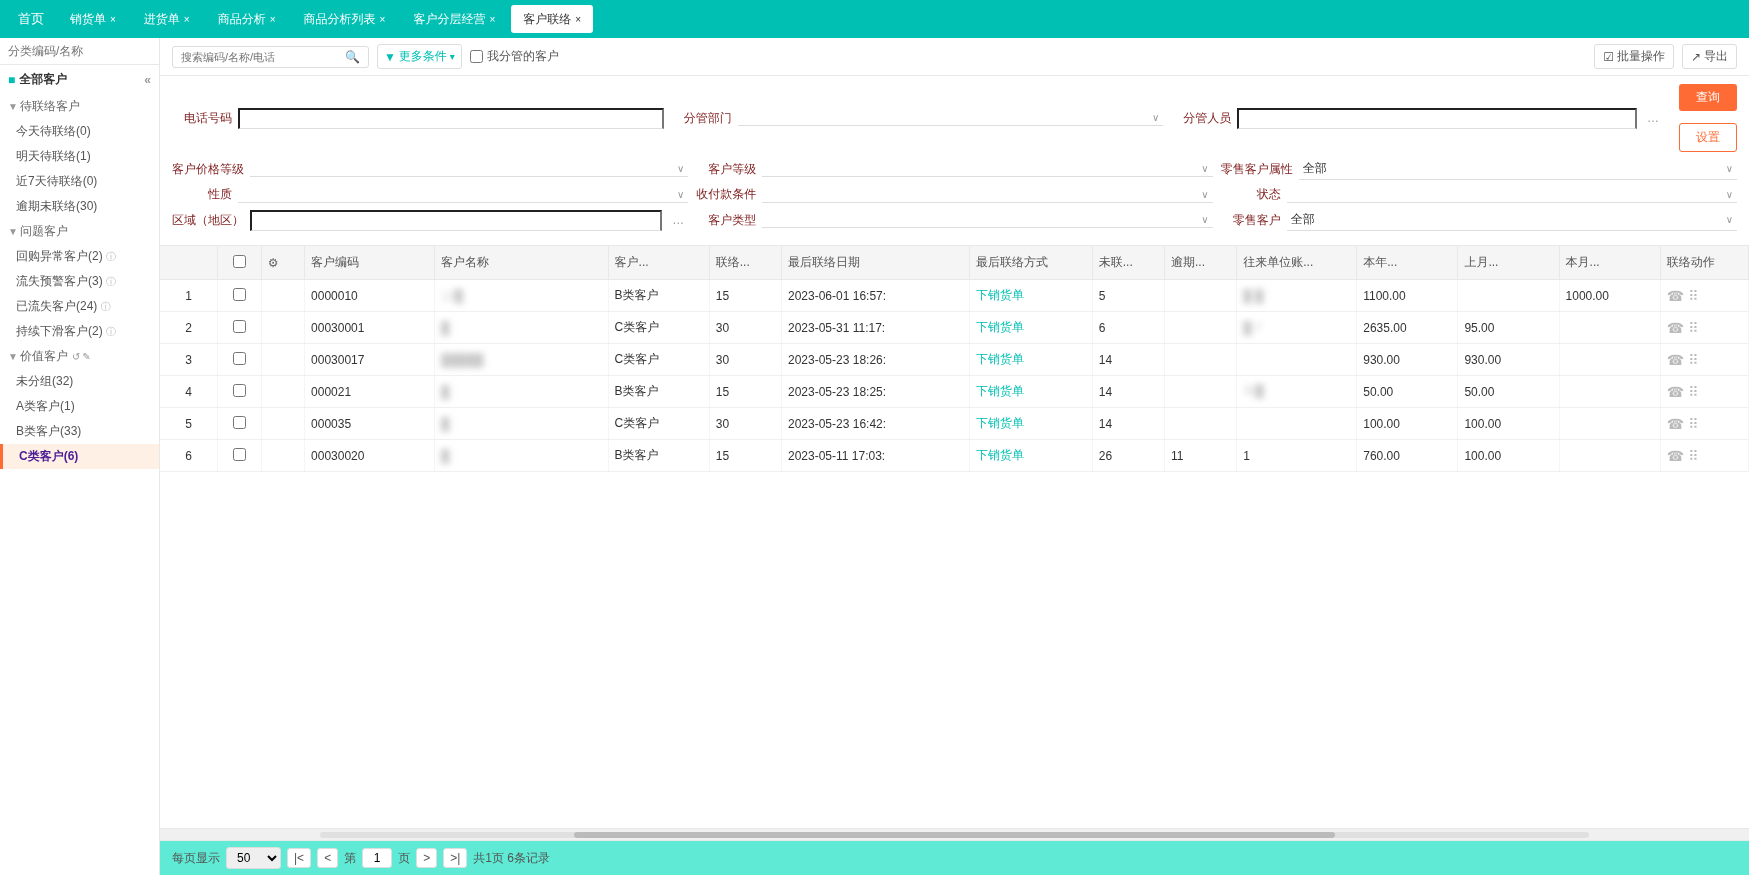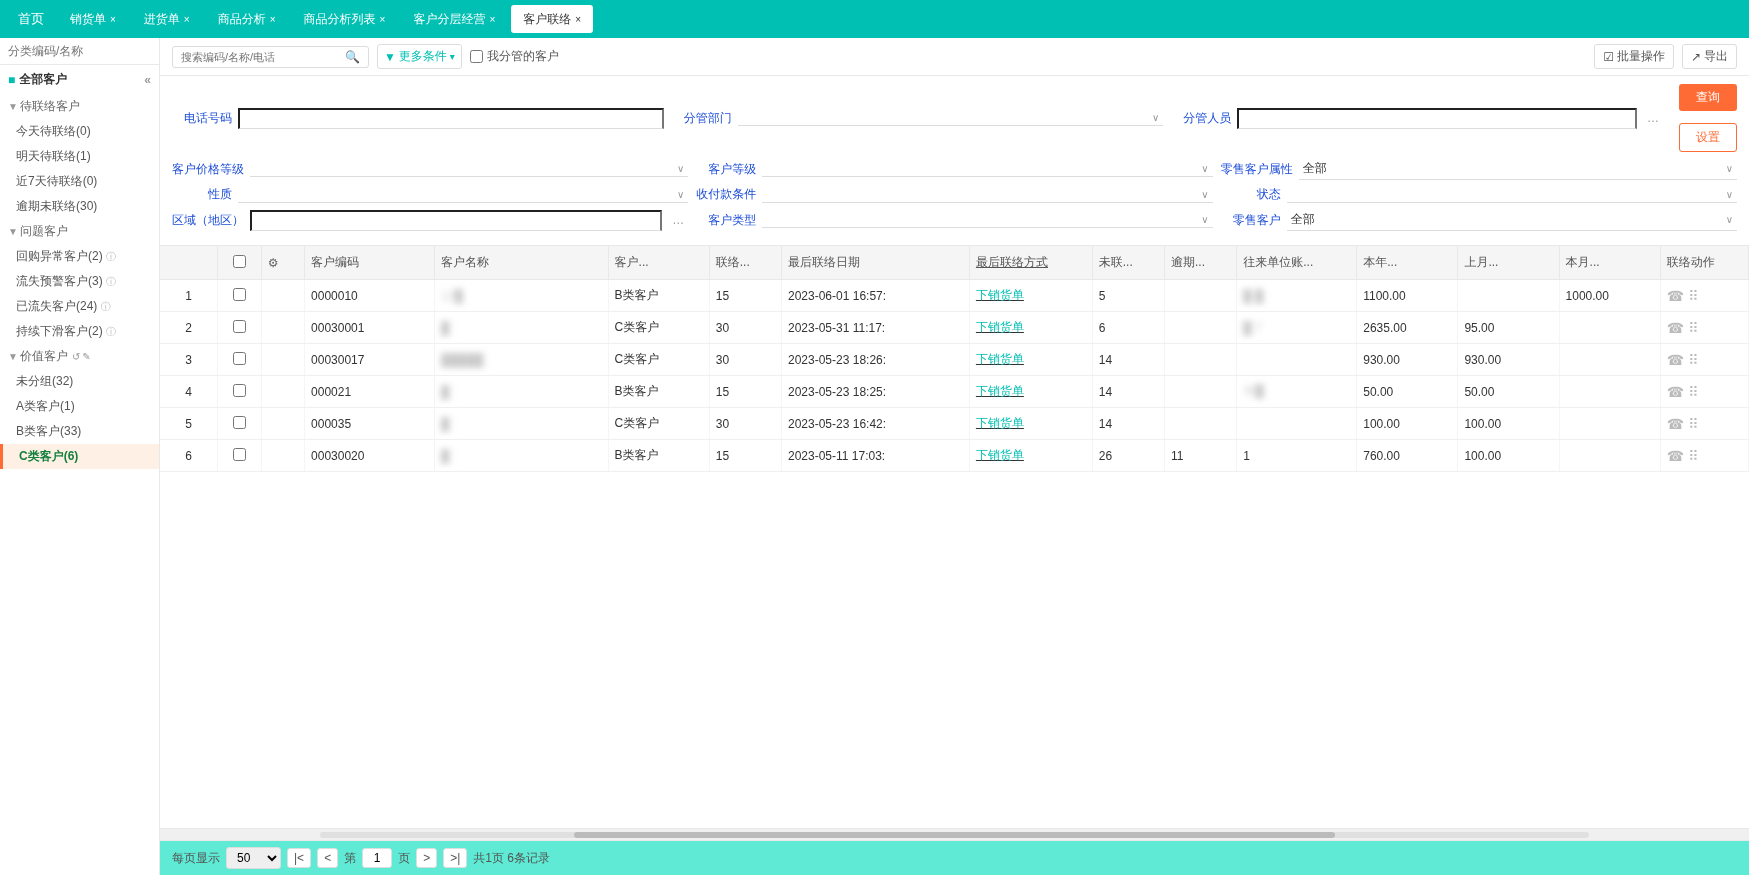--- a/index.html
+++ b/index.html
@@ -32,21 +32,21 @@
       flex: 1; border: none; outline: none; font-size: 12px; color: #333;
     }
     .sidebar-section-header {
       display: flex; align-items: center; padding: 6px 8px; cursor: pointer;
       font-weight: bold; color: #333; font-size: 12px; gap: 4px;
     }
     .sidebar-section-header .collapse-icon { margin-left: auto; color: #999; }
     .sidebar-item {
       padding: 4px 8px 4px 16px; cursor: pointer; color: #555; white-space: nowrap; overflow: hidden; text-overflow: ellipsis;
     }
-    .sidebar-item.active { background: #fff0e6; color: #15803d; font-weight: bold; border-left: 3px solid #ff6b35; }
+    .sidebar-item.active { background: #fff0e6; color: #4c1d95; font-weight: bold; border-left: 3px solid #ff6b35; }
     .sidebar-group-title {
       display: flex; align-items: center; padding: 4px 8px; color: #666; font-size: 11px; gap: 2px;
     }
     .sidebar-group-title .arrow { color: #999; font-size: 10px; }
 
     
     .content-area { flex: 1; display: flex; flex-direction: column; overflow: hidden; }
 
     
     .toolbar {
@@ -70,21 +70,21 @@
     }
 
     
     .filter-panel {
       background: #fff; border-bottom: 1px solid #e8e8e8; padding: 8px 12px;
     }
     .filter-row { display: flex; align-items: center; gap: 8px; margin-bottom: 6px; }
     .filter-item {
       display: flex; align-items: center; gap: 6px; flex: 1;
     }
-    .filter-label { color: #1d4ed8; white-space: nowrap; min-width: 60px; text-align: right; }
+    .filter-label { color: #7f1d1d; white-space: nowrap; min-width: 60px; text-align: right; }
     .filter-input {
       flex: 1; border-bottom: 1px solid #ddd; padding: 2px 4px; outline: none;
       font-size: 12px; background: transparent;
     }
     .filter-select {
       flex: 1; display: flex; align-items: center; justify-content: space-between;
       border-bottom: 1px solid #ddd; padding: 2px 4px; cursor: pointer; color: #333;
     }
     .filter-select .arrow { color: #999; font-size: 10px; }
     .filter-dots { color: #999; cursor: pointer; padding: 0 4px; }
@@ -142,21 +142,21 @@
     .actions-cell { display: flex; gap: 4px; align-items: center; }
     .action-icon { color: #bbb; cursor: pointer; font-size: 14px; }
 
     .col-num { width: 40px; text-align: center; }
     .col-check { width: 30px; text-align: center; }
     .col-code { width: 90px; }
     .col-name { width: 120px; }
     .col-type { width: 70px; }
     .col-contact { width: 50px; }
     .col-date { width: 130px; }
-    .col-method { width: 70px; text-decoration: underline; }
+    .col-method { width: 70px; }
     .col-uncontact { width: 50px; }
     .col-overdue { width: 50px; margin-left: 20px; }
     .col-history { width: 80px; }
     .col-year { width: 70px; }
     .col-lastmonth { width: 70px; }
     .col-month { width: 70px; }
     .col-actions { width: 60px; }
   </style>
 </head>
 <body>

